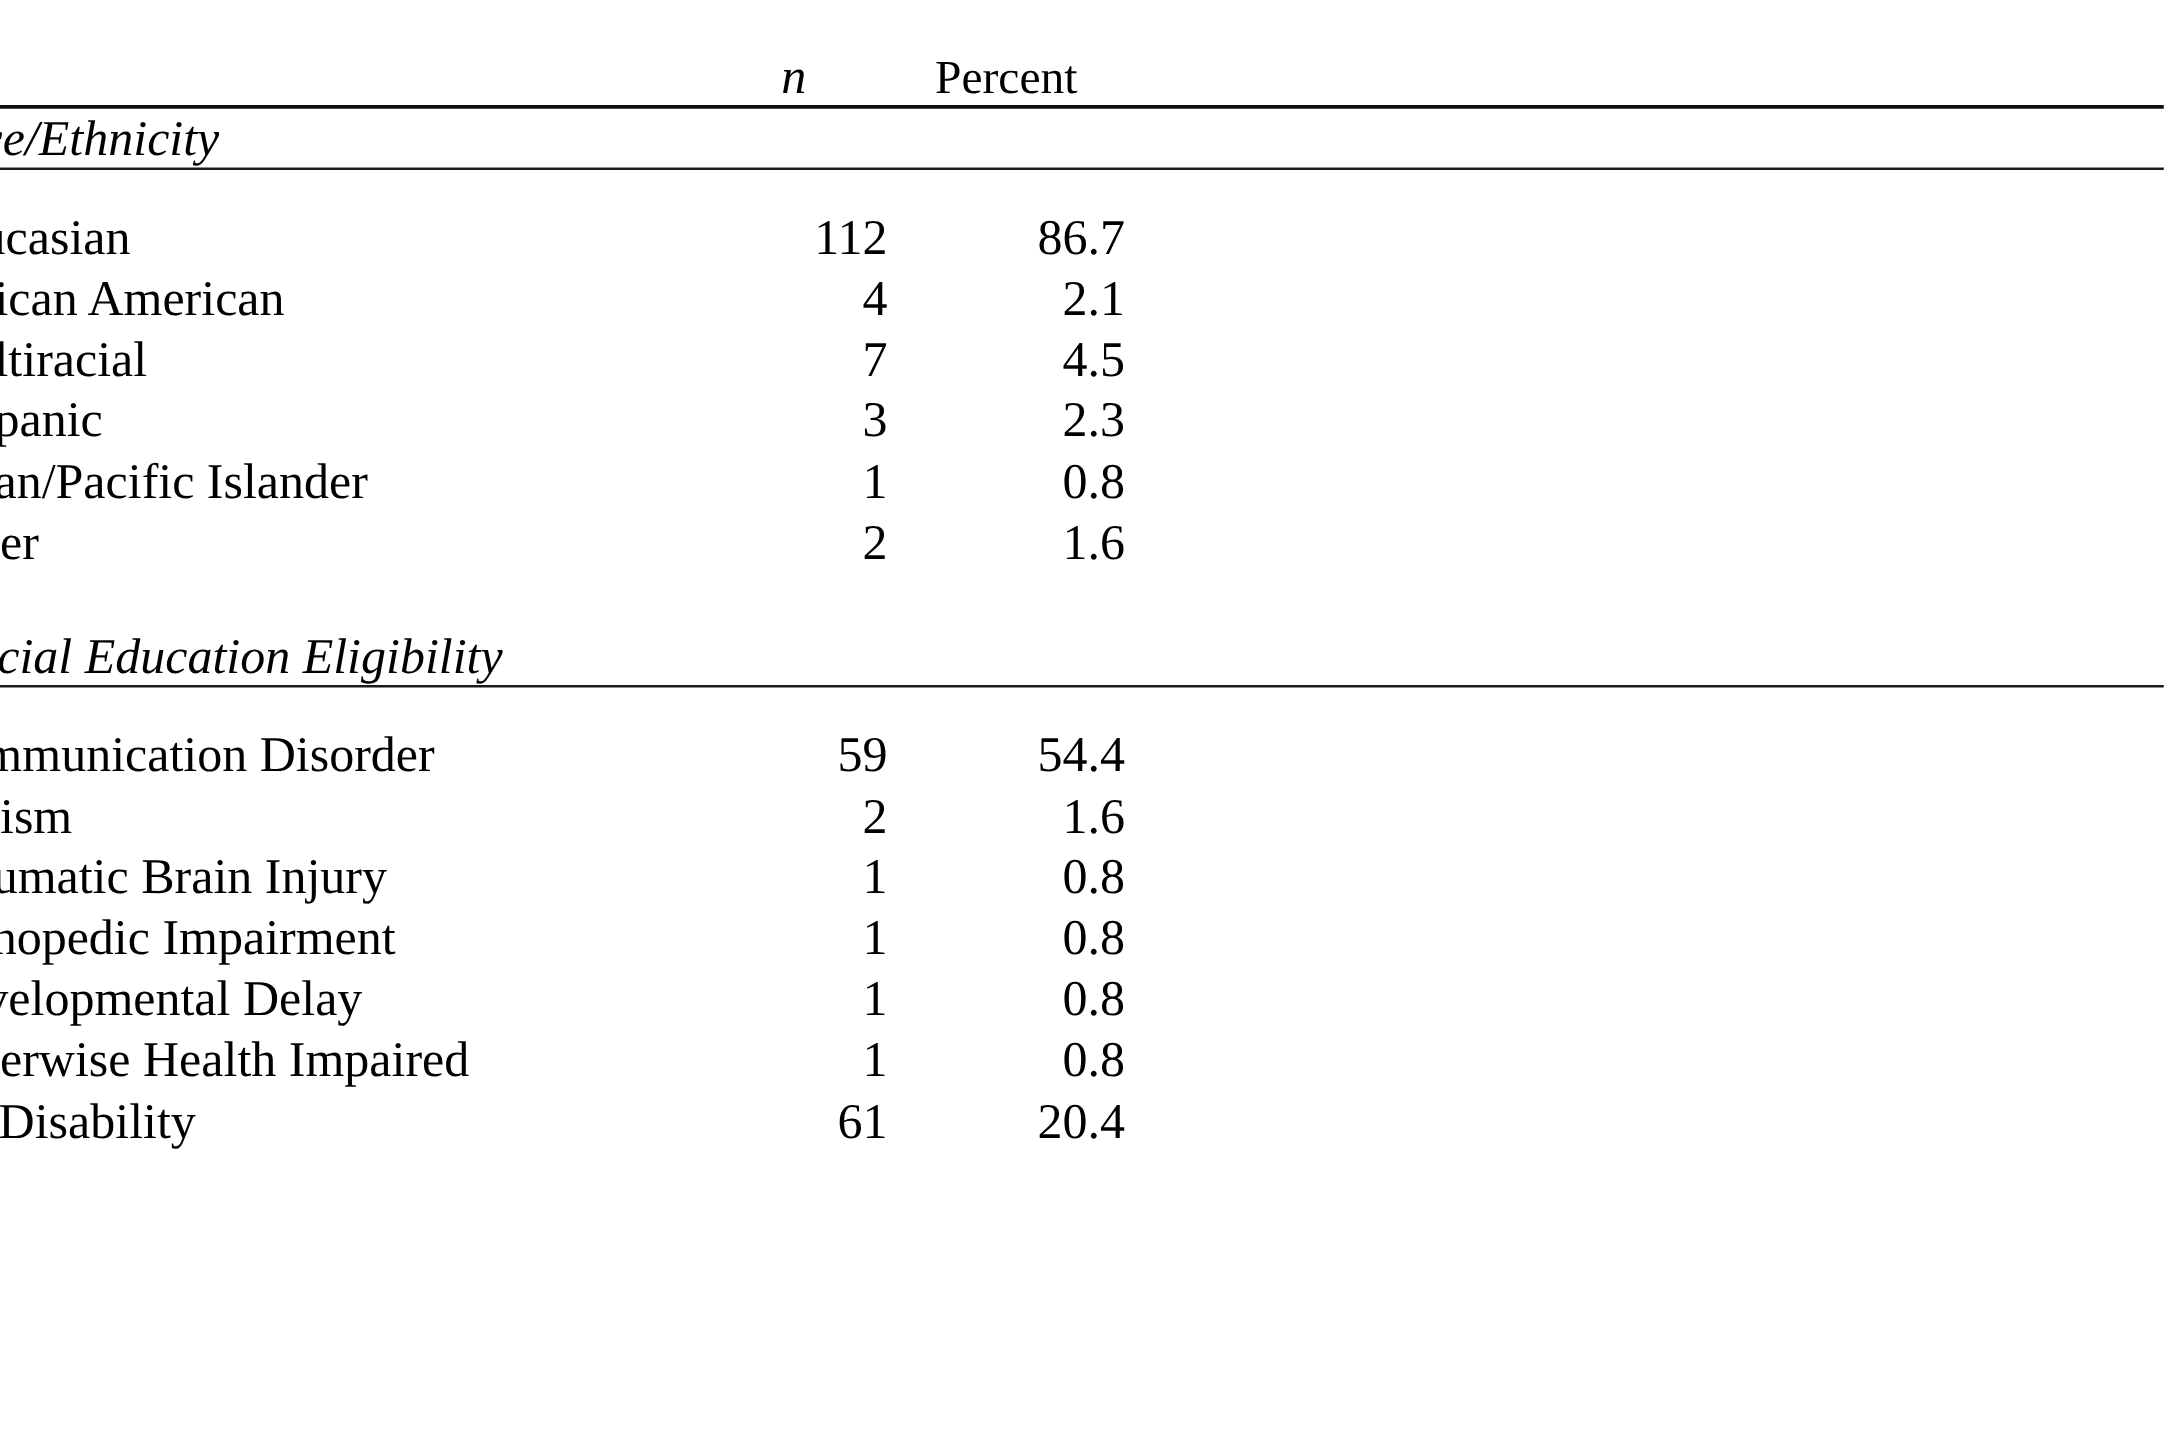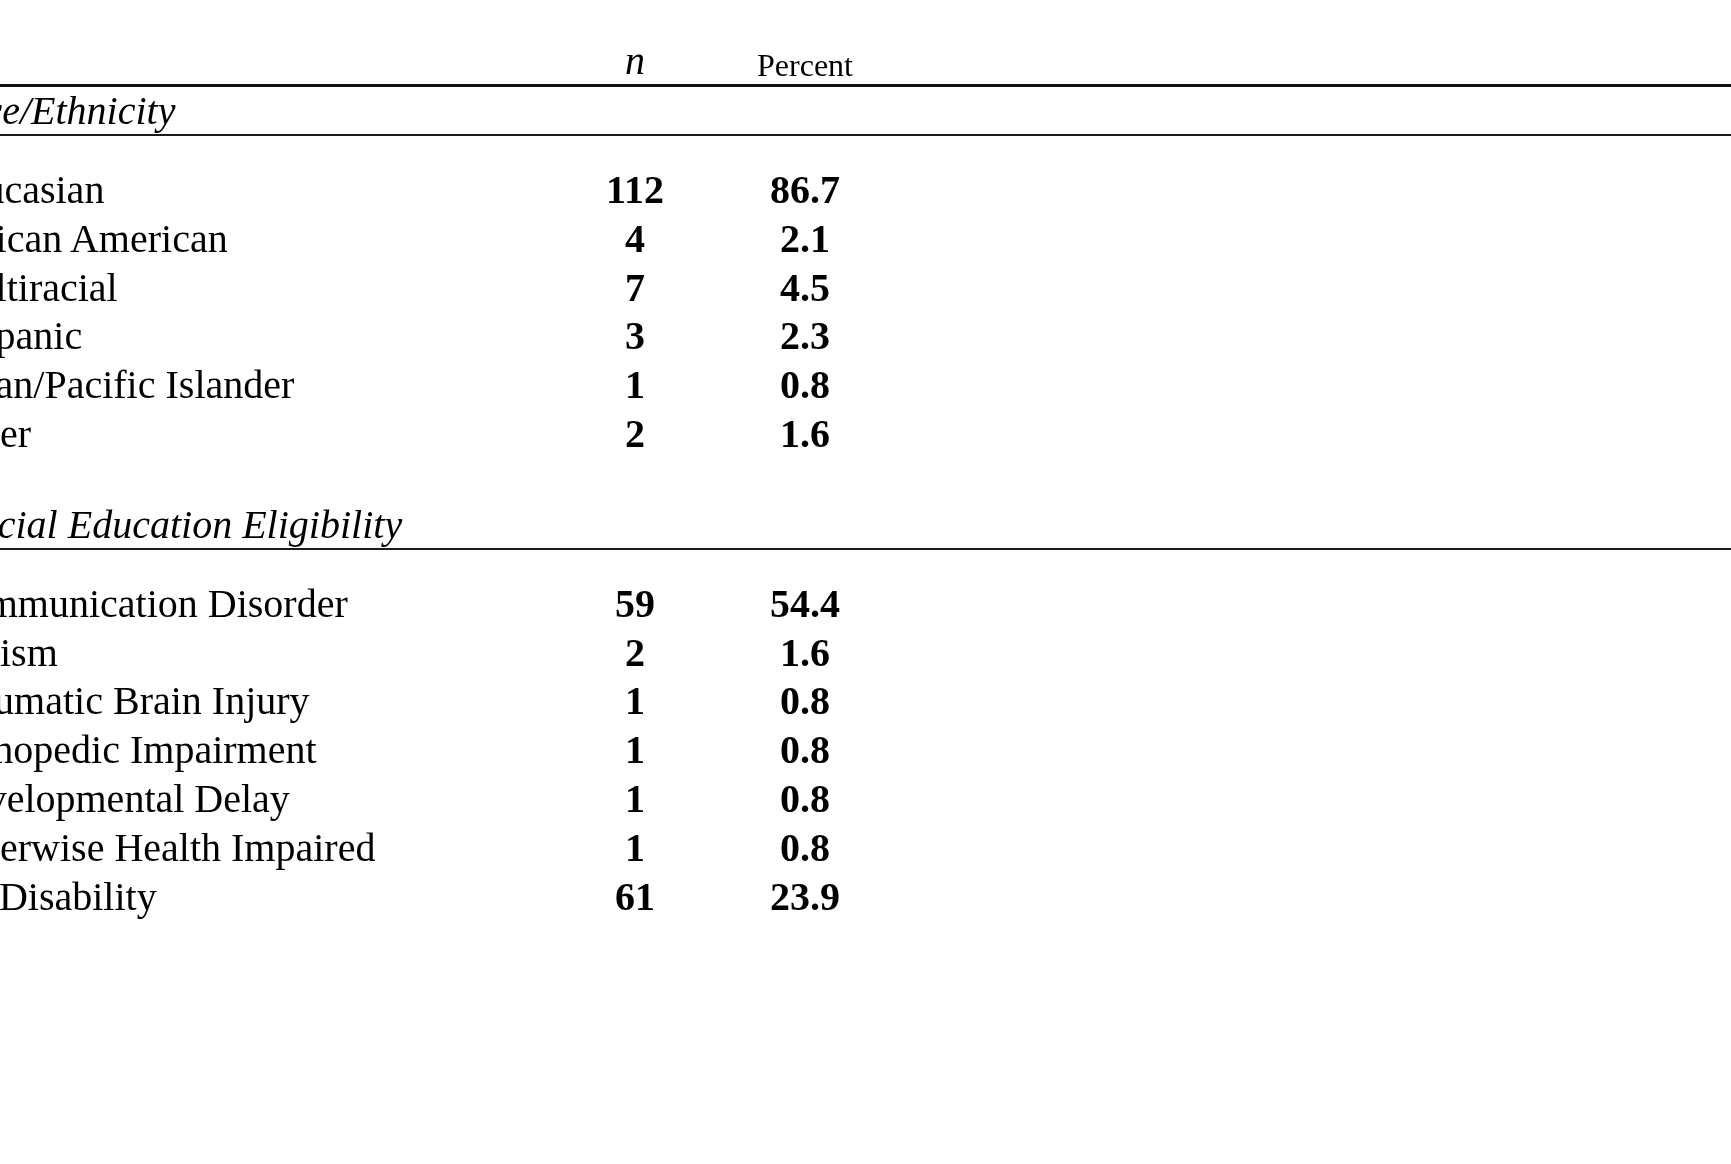--- a/index.html
+++ b/index.html
@@ -33,21 +33,21 @@
   col.c-pct    { width: 190px; }
   col.c-pad    { width: 831px; }
 
   .stat-table td, .stat-table th {
     padding: 0;
     vertical-align: bottom;
   }
 
   
   .hdr-cell {
-    font-size: 32px;
+    font-size: 38px;
     font-weight: 400;
     text-align: center;
     padding-bottom: 6px;
     height: 84px;
   }
   .hdr-cell.italic-n {
     font-style: italic;
     font-size: 40px;
   }
   .rule-row td {
@@ -75,22 +75,22 @@
   
   .lbl {
     font-size: 40px;
     padding-top: 4px;
     padding-bottom: 2px;
     white-space: nowrap;
     line-height: 1.22;
   }
   .num {
     font-size: 40px;
-    font-weight: bold;
-    text-align: center;
+    font-weight: normal;
+    text-align: right;
     padding-top: 4px;
     padding-bottom: 2px;
     line-height: 1.22;
   }
   .spacer-sm td { height: 30px; }
   .spacer-lg td { height: 42px; }
   .seg-gap {
     position: absolute;
     top: -3px;
     height: 3px;
@@ -221,21 +221,21 @@
       </tr>
       <tr>
         <td class="lbl">Otherwise Health Impaired</td>
         <td class="num">1</td>
         <td class="num">0.8</td>
         <td></td>
       </tr>
       <tr>
         <td class="lbl">No Disability</td>
         <td class="num">61</td>
-        <td class="num">23.9</td>
+        <td class="num">20.4</td>
         <td></td>
       </tr>
 
     </tbody>
   </table>
 
   <div class="seg-gap" style="left:1385px; top:92px; width:35px; height:4px;"></div>
   <div class="seg-gap" style="left:1665px; top:92px; width:10px; height:4px;"></div>
   <div class="seg-gap" style="left:1120px; top:182px; width:110px; height:4px;"></div>
   <div class="seg-gap" style="left:1345px; top:182px; width:130px; height:4px;"></div>

